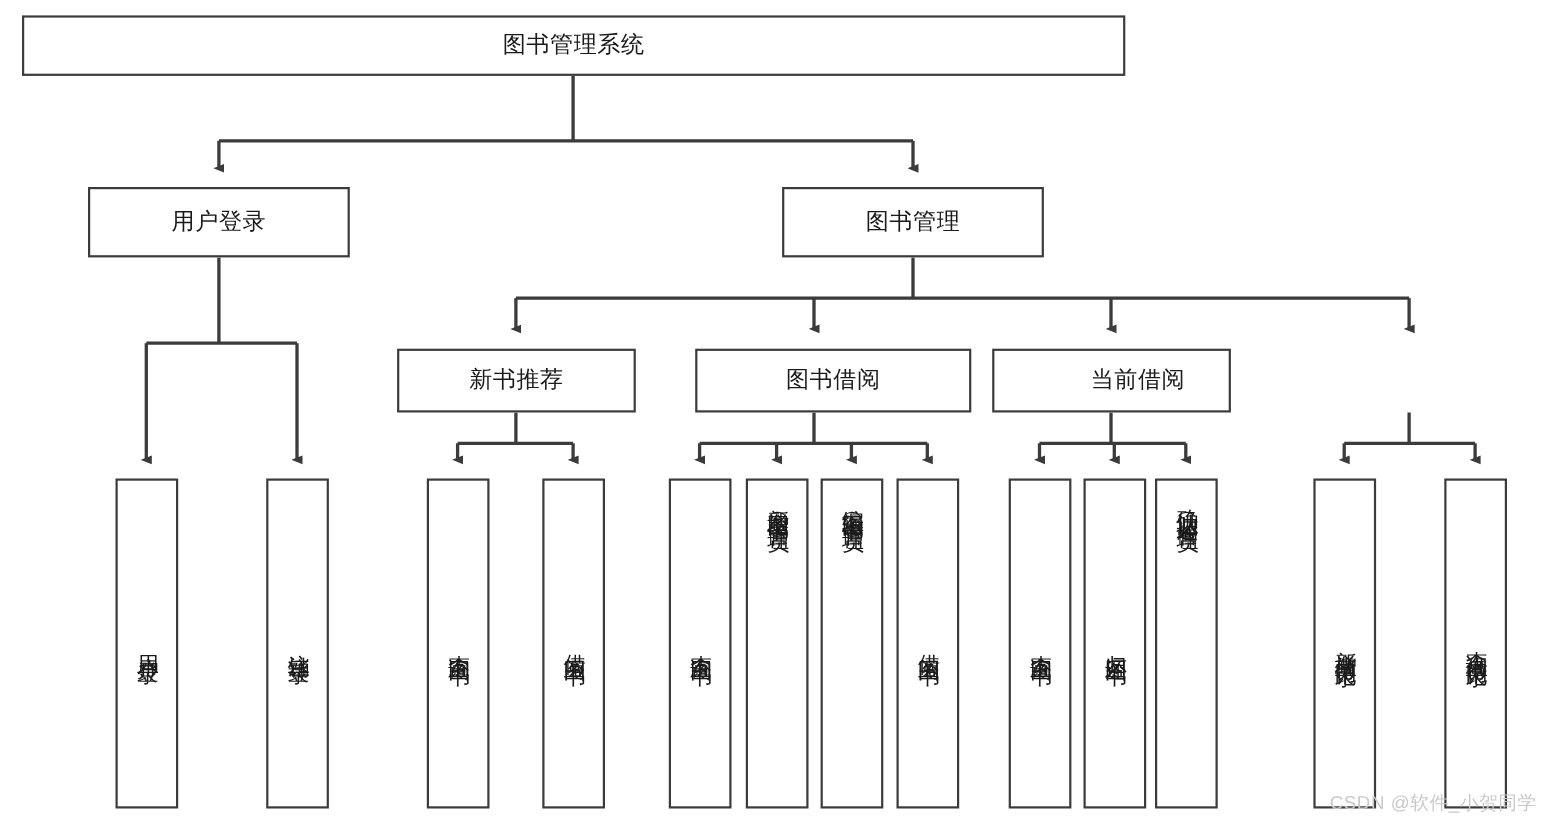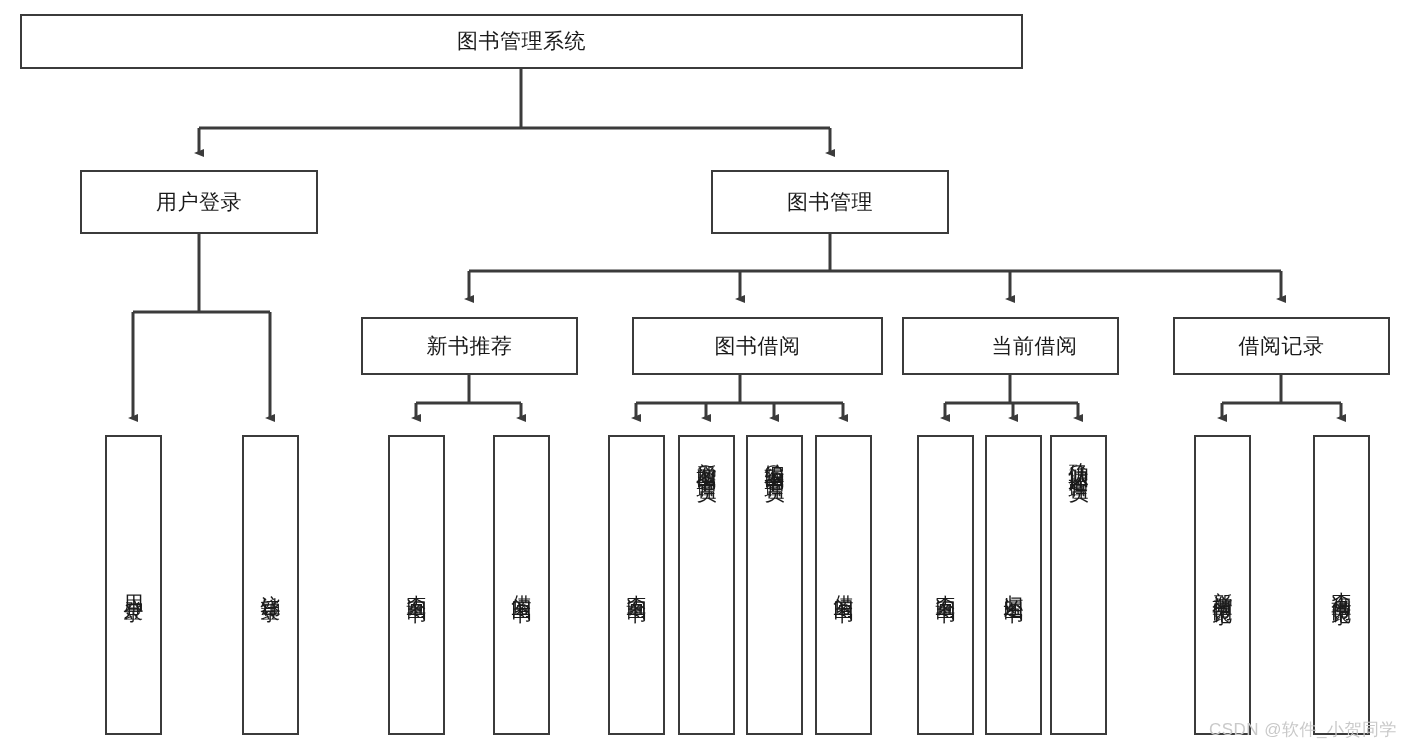--- a/index.html
+++ b/index.html
@@ -124,23 +124,20 @@
 
   <div class="node" style="left:361px;top:317px;width:217px;height:58px;">
     <span class="lbl">新书推荐</span>
   </div>
   <div class="node" style="left:632px;top:317px;width:251px;height:58px;">
     <span class="lbl">图书借阅</span>
   </div>
   <div class="node" style="left:902px;top:317px;width:217px;height:58px;padding-left:48px;">
     <span class="lbl">当前借阅</span>
   </div>
-  <div class="node" style="left:1173px;top:317px;width:217px;height:58px;">
-    <span class="lbl">借阅记录</span>
-  </div>
 
   <div class="node vert mid" style="left:105px;top:435px;width:57px;height:300px;">
     <span class="lbl">用户登录</span>
   </div>
   <div class="node vert mid" style="left:242px;top:435px;width:57px;height:300px;">
     <span class="lbl">注销登录</span>
   </div>
 
   <div class="node vert mid" style="left:388px;top:435px;width:57px;height:300px;">
     <span class="lbl">查询图书</span>

